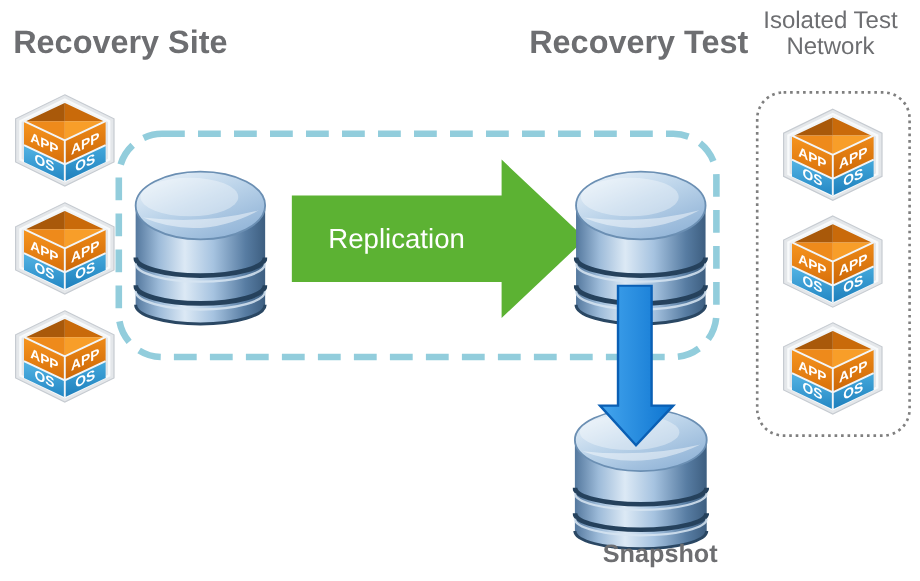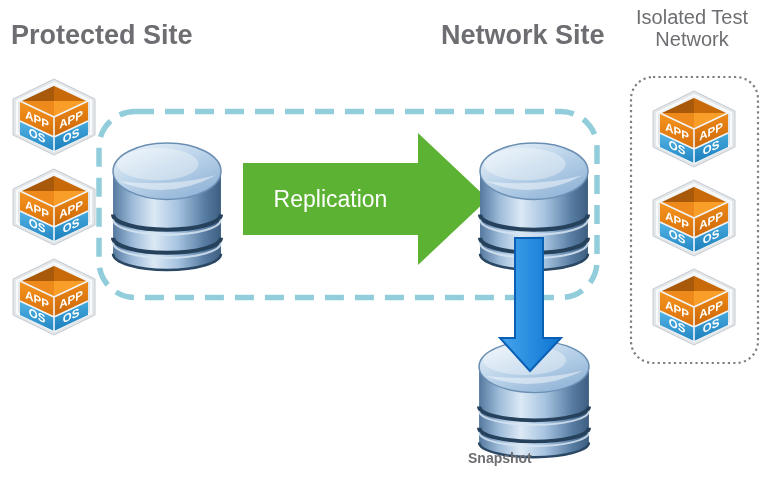--- a/index.html
+++ b/index.html
@@ -12,21 +12,21 @@
     font-size:27px;font-weight:bold;color:#6d6e71;white-space:nowrap;
   }
   .iso-title{
     font-size:20px;font-weight:normal;color:#6d6e71;text-align:center;line-height:22px;
   }
   .arrow-text{
     display:flex;flex-direction:column;align-items:center;justify-content:center;
     color:#ffffff;font-size:23px;line-height:35px;text-align:right;
   }
   .snap-label{
-    font-size:14px;font-weight:bold;color:#6d6e71;text-align:left;
+    font-size:21px;font-weight:bold;color:#6d6e71;text-align:right;
   }
   svg{display:block;}
   .hidden-defs{position:absolute;width:0;height:0;overflow:hidden;}
 </style>
 </head>
 <body>
 
 <div class="stage">
 
   <svg class="hidden-defs" aria-hidden="true">
@@ -94,22 +94,22 @@
         <path d="M2,96 A53,15 0 0 0 108,96" fill="none" stroke="#25415C" stroke-width="4"></path>
         <path d="M2,101 A53,15 0 0 0 108,101" fill="none" stroke="#D7E5F2" stroke-width="2" opacity="0.85"></path>
         <path d="M2,112 A53,16 0 0 0 108,112" fill="none" stroke="#2A4763" stroke-width="2.5"></path>
         <ellipse cx="55" cy="30" rx="53" ry="28" fill="url(#gTop)" stroke="#6B8FB3" stroke-width="1.5"></ellipse>
         <ellipse cx="46" cy="23" rx="40" ry="16" fill="#ffffff" opacity="0.35"></ellipse>
         <path d="M8,40 Q55,60 103,34 Q58,46 8,40 Z" fill="#ffffff" opacity="0.45"></path>
       </symbol>
     </defs>
   </svg>
 
-  <div class="abs site-title" style="left:11px;top:20px;">Protected Site</div>
-  <div class="abs site-title" style="left:441px;top:20px;">Network Site</div>
+  <div class="abs site-title" style="left:11px;top:20px;">Recovery Site</div>
+  <div class="abs site-title" style="left:441px;top:20px;">Recovery Test</div>
   <div class="abs iso-title" style="left:620px;top:6px;width:144px;">Isolated Test Network</div>
 
   <svg class="abs" style="left:95px;top:107px;" width="510" height="196">
     <rect x="4" y="4.5" width="498" height="186" rx="36" fill="none" stroke="#92CDDC" stroke-width="5.5" stroke-dasharray="19 11"></rect>
   </svg>
 
   <svg class="abs" style="left:243px;top:130px;" width="248" height="140">
     <path d="M0,33 L175,33 L175,3 L245,69 L175,135 L175,105 L0,105 Z" fill="#5CB233"></path>
   </svg>
   <div class="abs arrow-text" style="left:243px;top:160px;width:175px;height:78px;">

